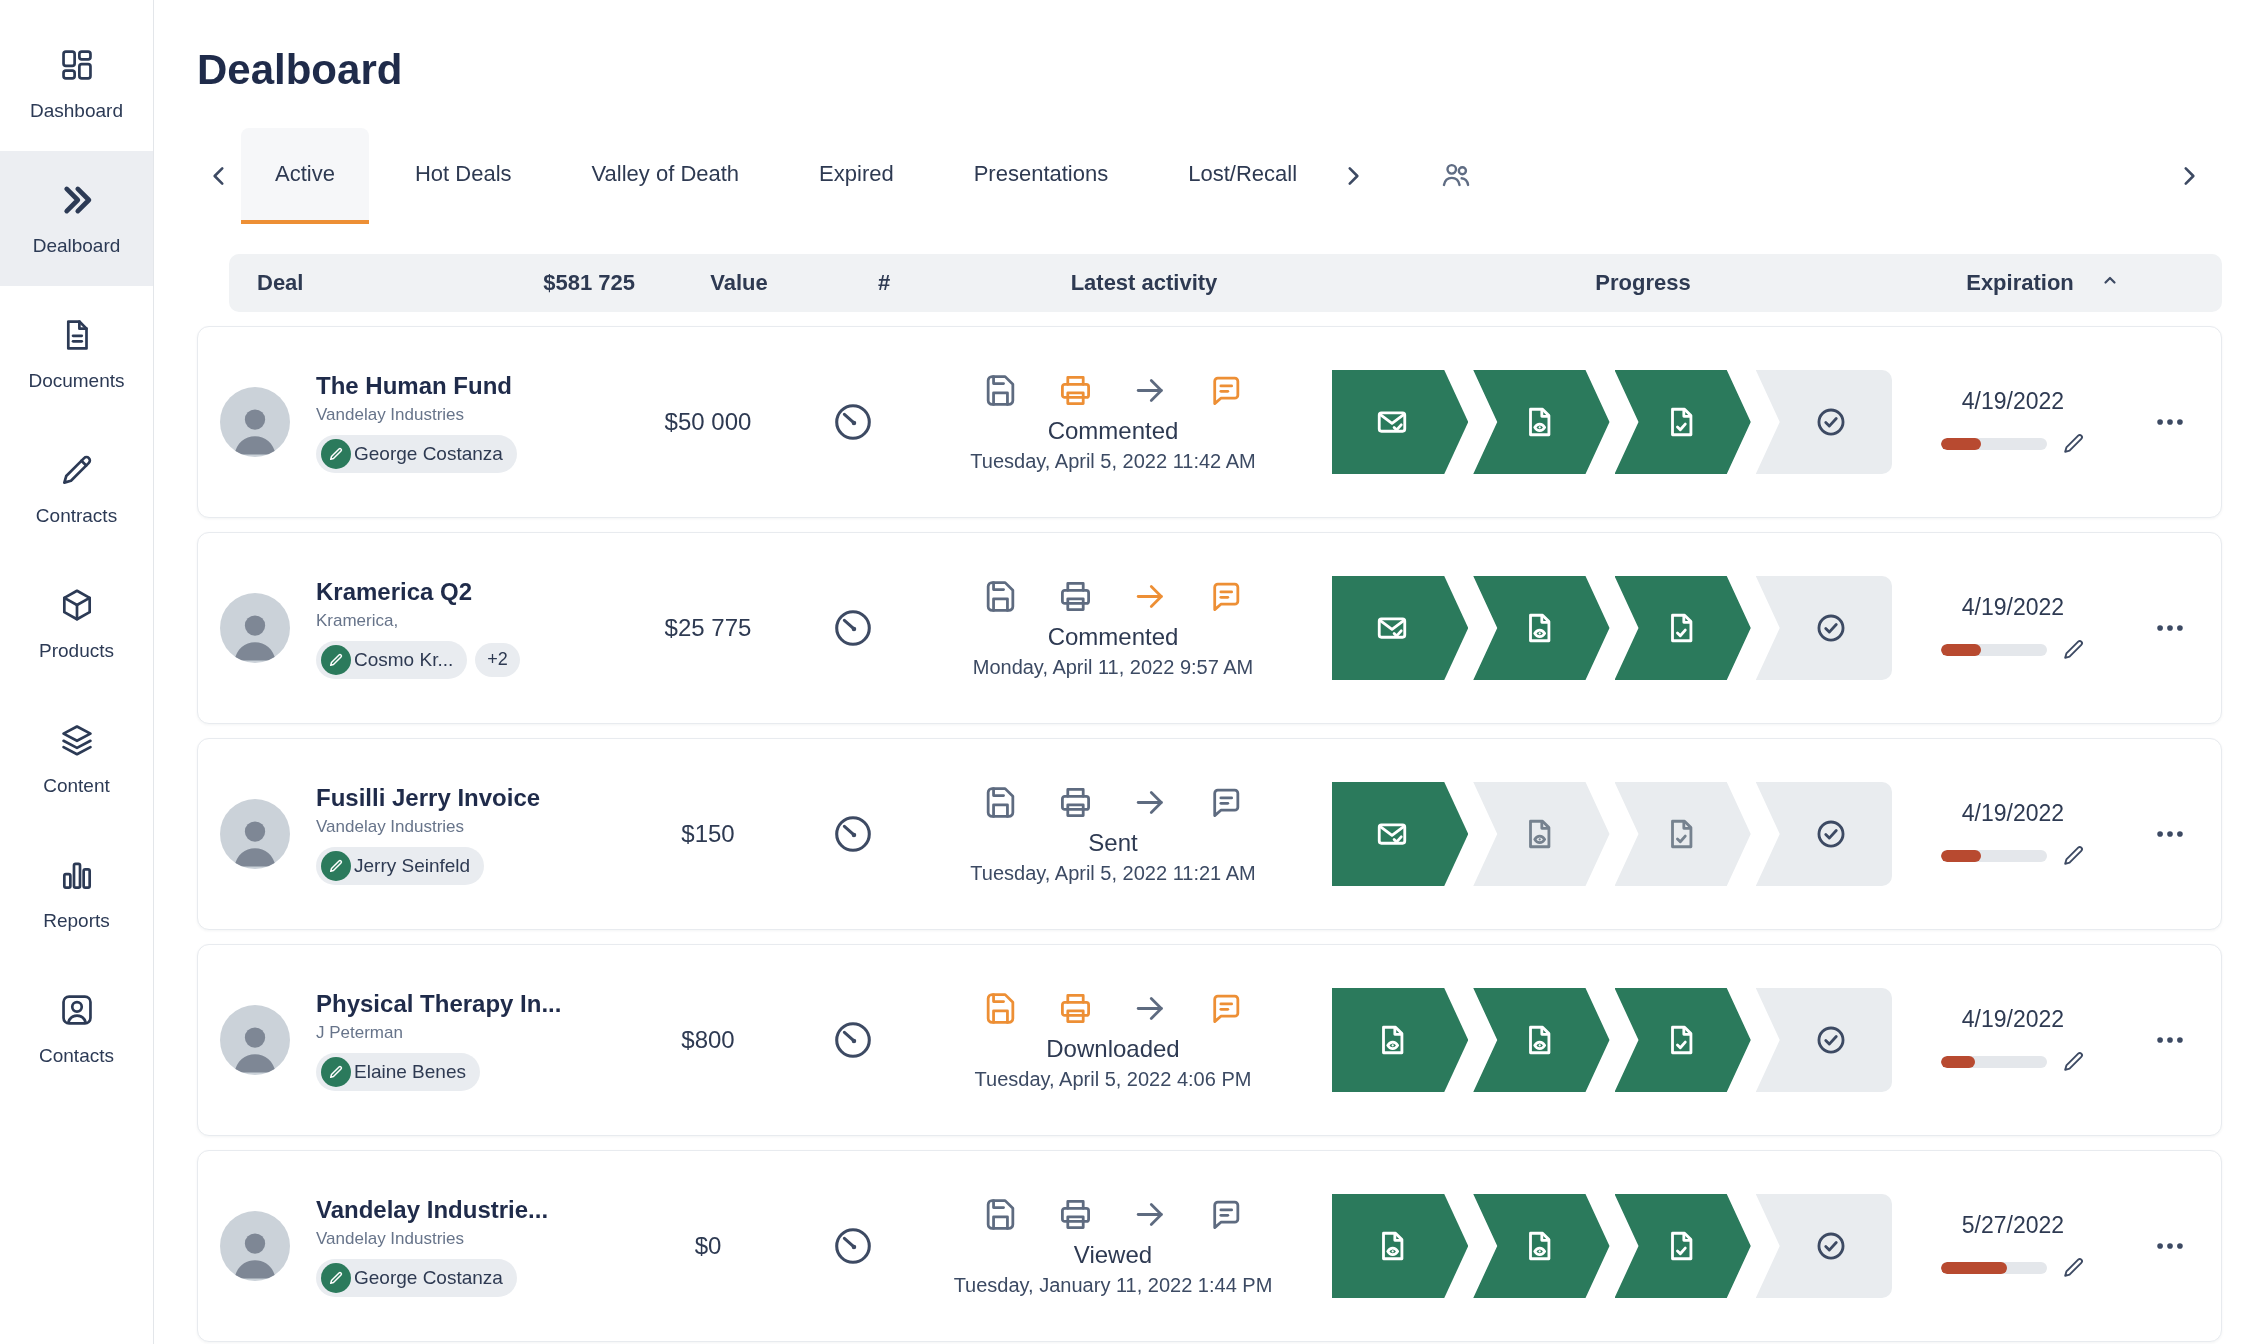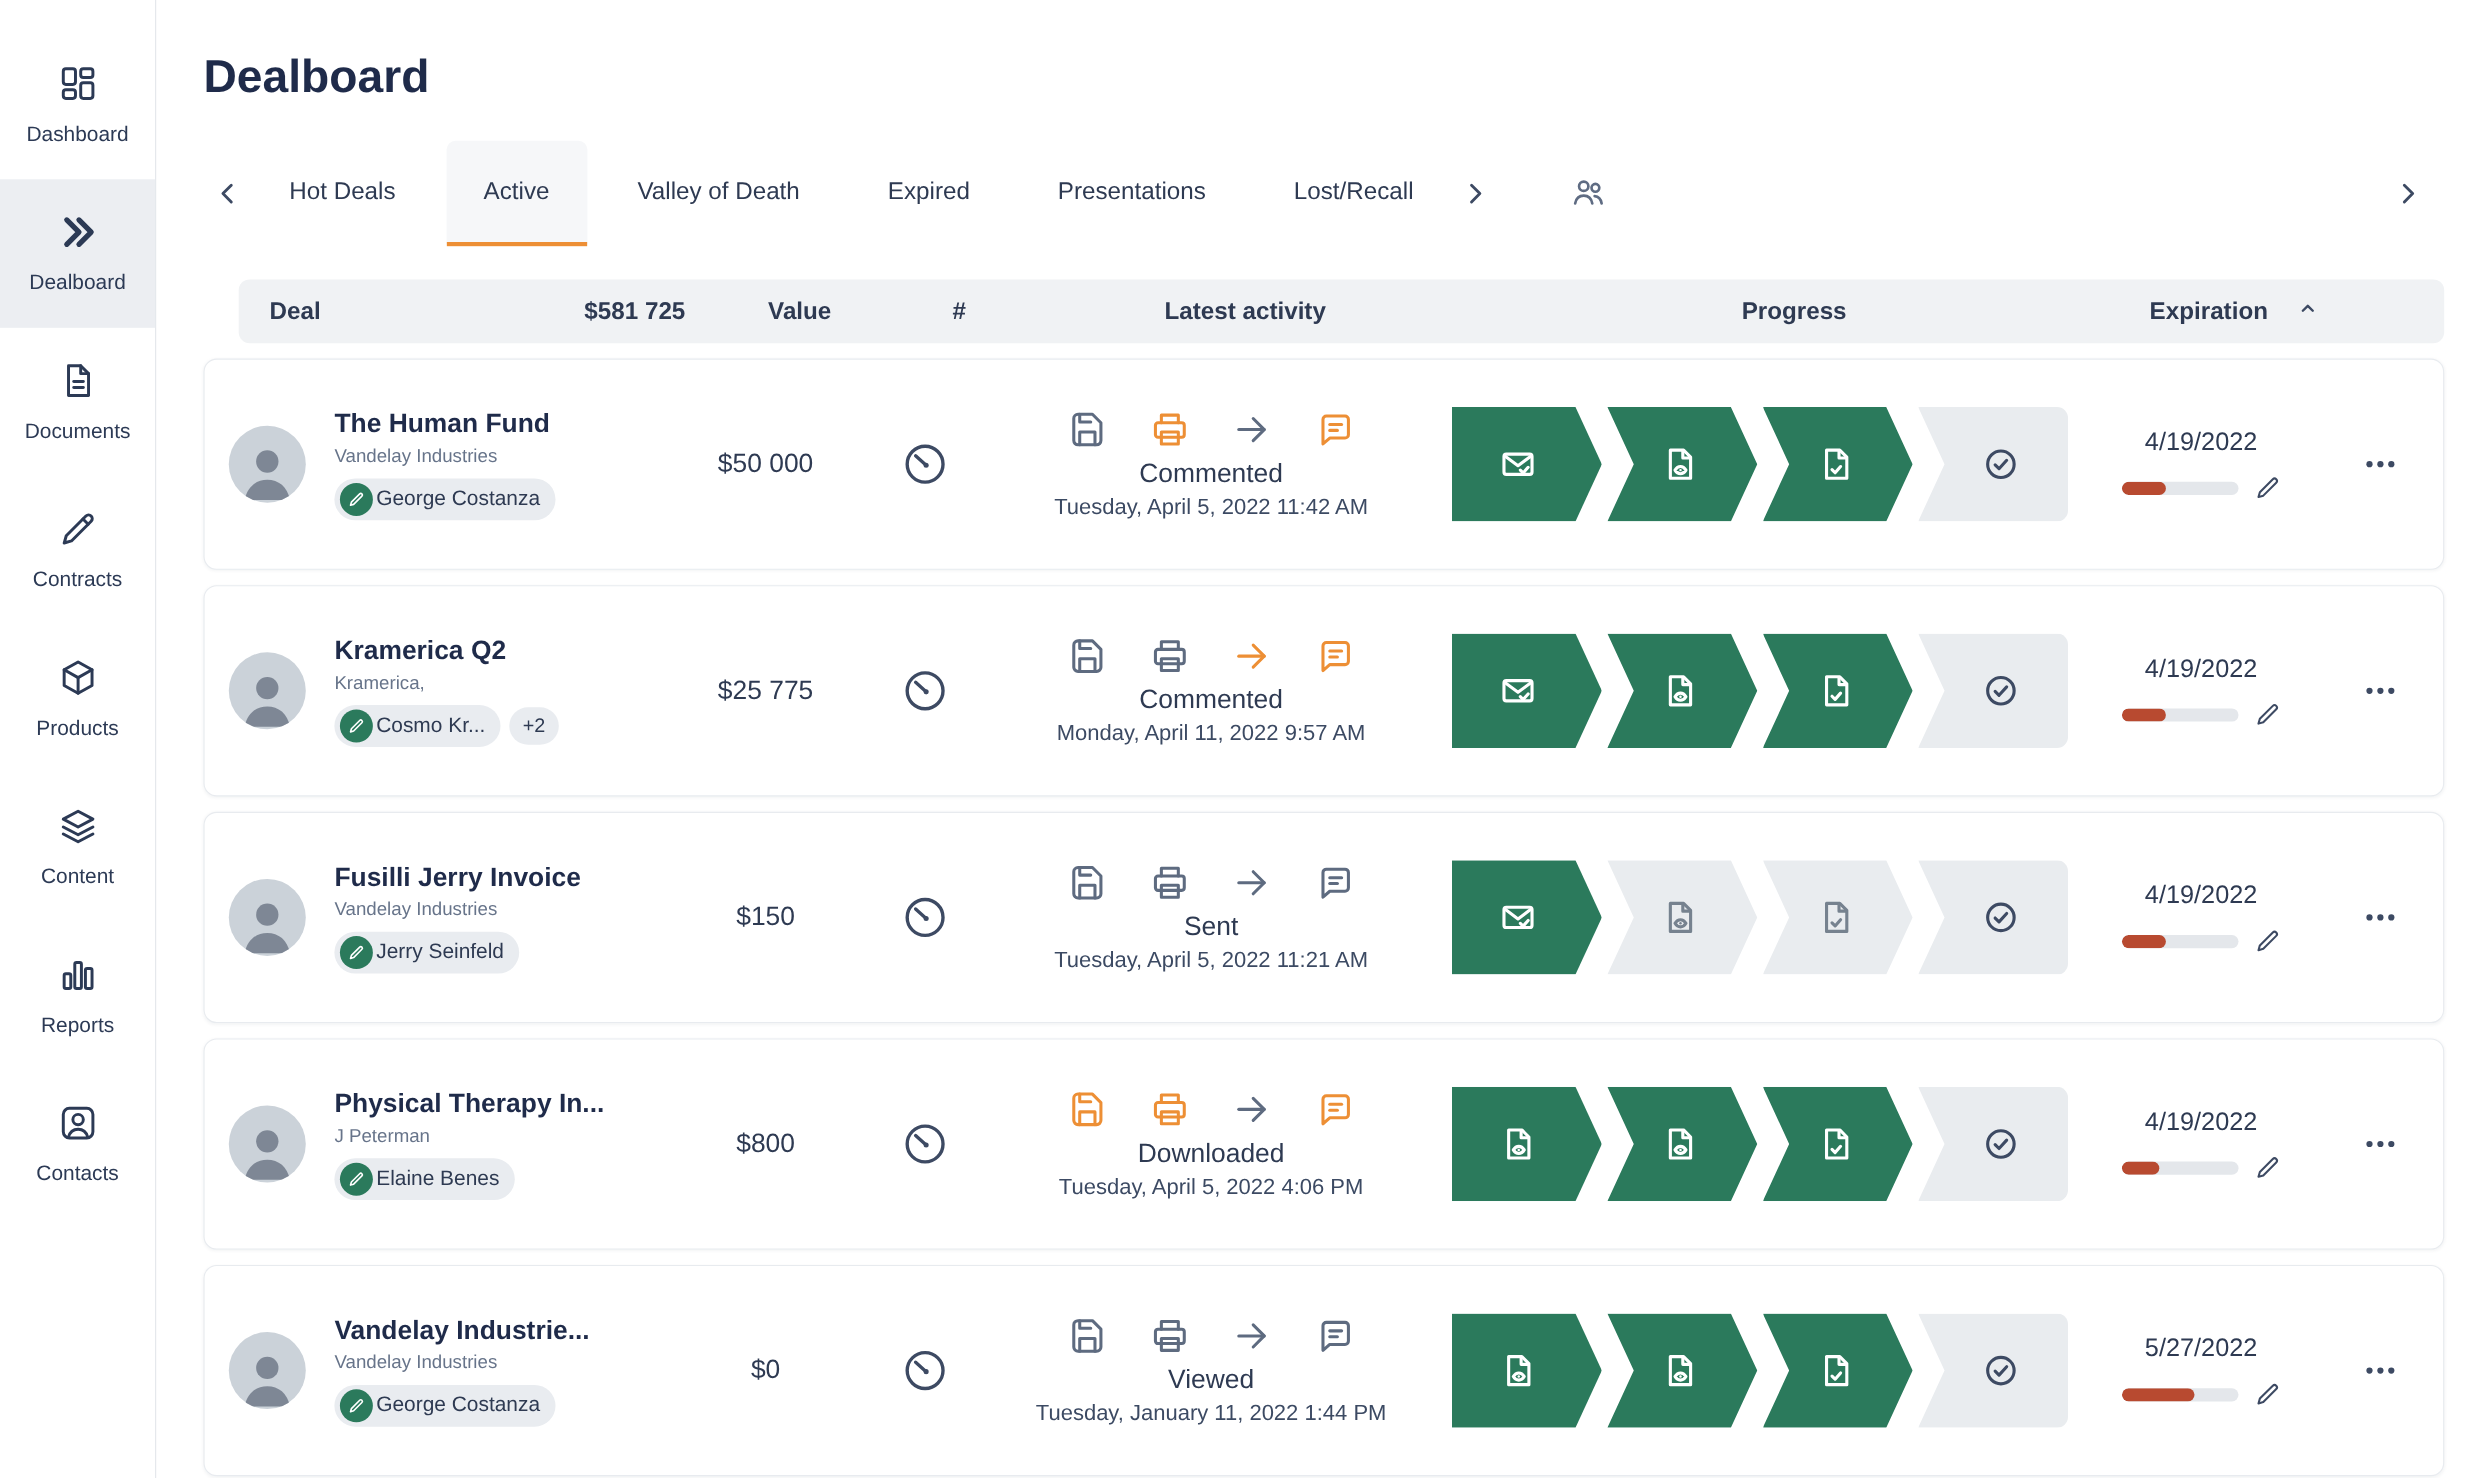--- a/index.html
+++ b/index.html
@@ -12,21 +12,21 @@
   }
   *{box-sizing:border-box;}
   html,body{margin:0;padding:0;}
   body{
     width:2260px;height:1344px;overflow:hidden;background:#fff;
     font-family:"Liberation Sans", sans-serif;color:var(--text);
   }
   .app{display:flex;height:100%;}
 
   
-  .sidebar{width:142px;flex-shrink:0;border-right:1px solid #e3e6ea;padding-top:28px;background:#fff;}
+  .sidebar{width:154px;flex-shrink:0;border-right:1px solid #e3e6ea;padding-top:16px;background:#fff;}
   .side-item{height:135px;display:flex;flex-direction:column;align-items:center;justify-content:center;gap:12px;cursor:pointer;}
   .side-item svg{width:38px;height:38px;color:#2C3A55;}
   .side-item .lbl{font-size:19px;color:#2C3A55;}
   .side-item.active{background:#ECEEF2;}
 
   
   .main{flex:1;min-width:0;padding:40px 38px 0 43px;position:relative;}
   h1{font-size:42px;font-weight:700;color:var(--navy);margin:6px 0 34px;}
 
   
@@ -178,22 +178,22 @@
   <main class="main">
     <h1>Dealboard</h1>
 
     <div class="tabs-row">
       <button class="tab-scroll">
           <svg viewBox="0 0 24 24" fill="none" stroke="currentColor" stroke-width="2.4" stroke-linecap="round" stroke-linejoin="round">
             <path d="M15 5l-7 7 7 7"></path>
           </svg>
         </button>
       <div class="deal-tabs">
+        <div class="tab active">Active</div>
         <div class="tab">Hot Deals</div>
-        <div class="tab active">Active</div>
         <div class="tab">Valley of Death</div>
         <div class="tab">Expired</div>
         <div class="tab">Presentations</div>
         <div class="tab">Lost/Recall</div>
       </div>
       <button class="tab-scroll">
           <svg viewBox="0 0 24 24" fill="none" stroke="currentColor" stroke-width="2.4" stroke-linecap="round" stroke-linejoin="round">
             <path d="M9 5l7 7-7 7"></path>
           </svg>
         </button>

